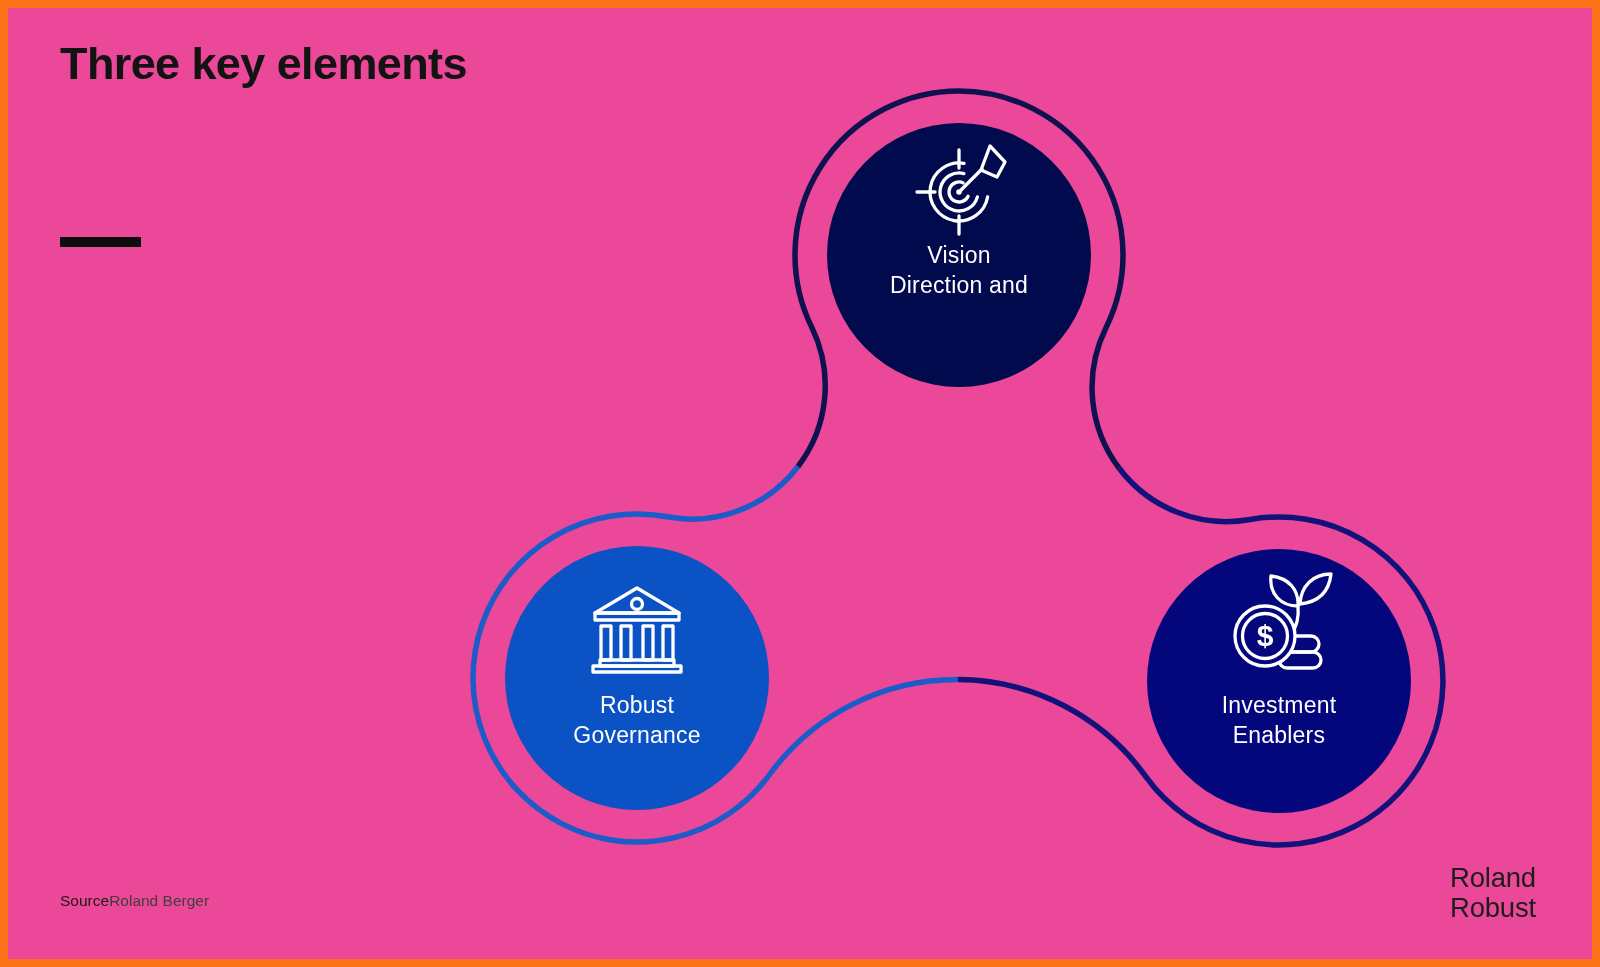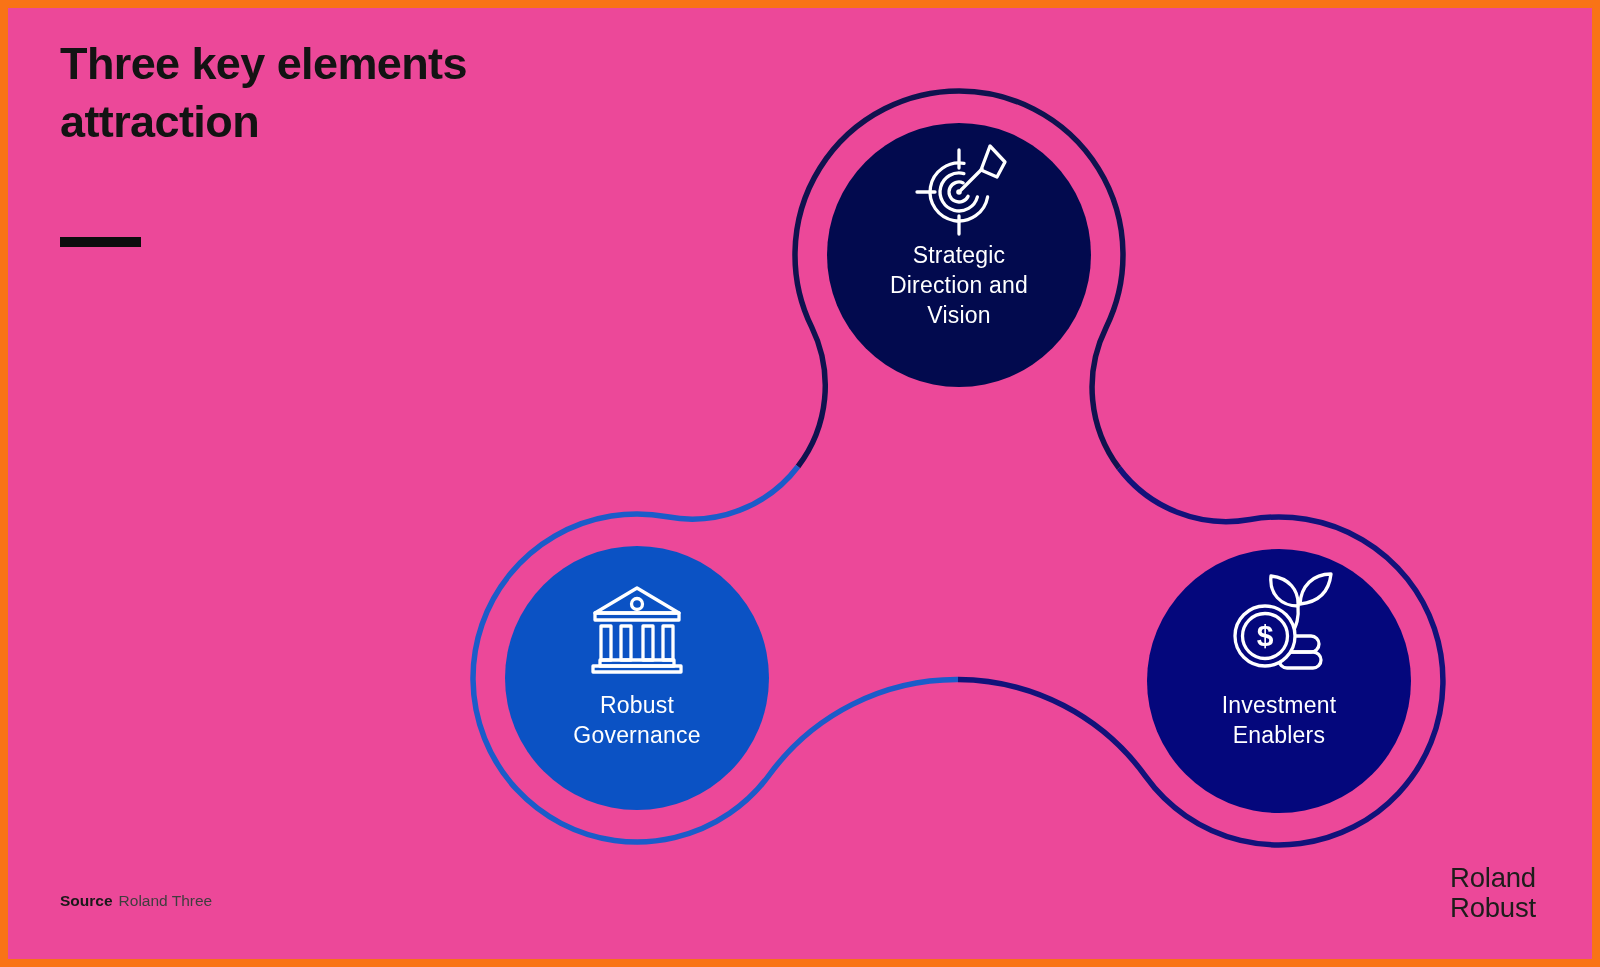--- a/index.html
+++ b/index.html
@@ -31,36 +31,35 @@
     font-size:23px; line-height:30px; font-weight:400; letter-spacing:0.2px;
   }
   .node-label span { display:block; }
   #label-strategic  { left:821px;  top:232px; }
   #label-governance { left:499px;  top:682px; }
   #label-investment { left:1141px; top:682px; }
   .source-line {
     position:absolute; left:52px; top:884px;
     font-size:15.5px; color:#3e3e3e;
   }
-  .source-label { font-weight:700; color:#191919; margin-right:6px; }
+  .source-label { font-weight:400; color:#191919; }
   .brand-logo {
     position:absolute; left:1442px; top:855px;
     font-size:27.5px; line-height:30px; font-weight:400;
     color:#1d1d1b; letter-spacing:-0.2px;
   }
   .brand-logo span { display:block; }
 </style>
 </head>
 <body>
 
 <div class="stage">
 
   <h1 class="page-title">
     <span>Three key elements</span>
-    <span>attraction</span>
   </h1>
   <div class="title-underline"></div>
 
   <svg class="diagram-svg" width="1600" height="967" viewBox="0 0 1600 967">
 
     <path class="ring" d="M 1111 460
              A 134.4 134.4 0 0 1 1098.0 319.7
              A 164 164 0 1 0 803.7 319.1
              A 133.4 133.4 0 0 1 790 458.5" stroke="#10124f"></path>
     <path class="ring" d="M 790 458.5
@@ -106,35 +105,34 @@
       <path d="M 14 8 C 20 -4 22 -10 21 -22"></path>
       <rect x="-2" y="8" width="44" height="16" rx="8"></rect>
       <rect x="2" y="24" width="42" height="16" rx="8"></rect>
       <circle cx="-12" cy="8" r="30" fill="#04077c"></circle>
       <circle cx="-12" cy="8" r="22.5"></circle>
       <text class="coin-dollar" x="-12" y="18">$</text>
     </g>
   </svg>
 
   <div class="node-label" id="label-strategic">
-    <span>Strategic</span>
+    <span>Vision</span>
     <span>Direction and</span>
-    <span>Vision</span>
   </div>
   <div class="node-label" id="label-investment">
     <span>Investment</span>
     <span>Enablers</span>
   </div>
   <div class="node-label" id="label-governance">
     <span>Robust</span>
     <span>Governance</span>
   </div>
 
   <div class="source-line">
-    <span class="source-label">Source</span><span>Roland Three</span>
+    <span class="source-label">Source</span><span>Roland Berger</span>
   </div>
 
   <div class="brand-logo">
     <span>Roland</span>
     <span>Robust</span>
   </div>
 
 </div>
 
 </body></html>

